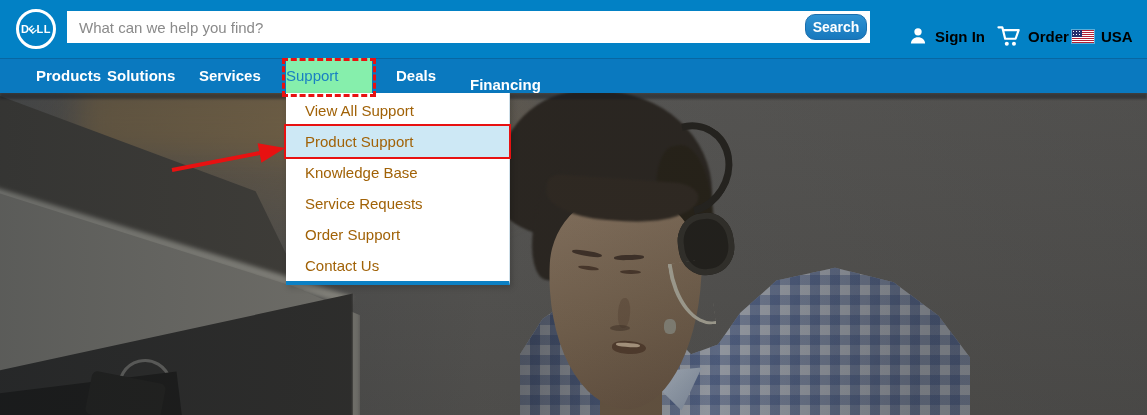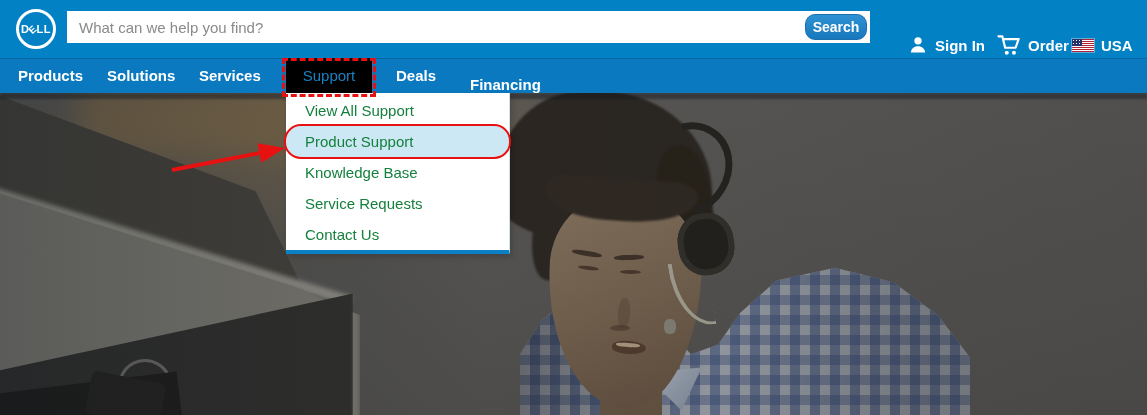--- a/index.html
+++ b/index.html
@@ -21,57 +21,57 @@
   .search-input { position:absolute; left:0; top:0; width:730px; height:32px;
                   border:none; outline:none; padding:0 12px; font-size:15px;
                   color:#444; font-family:"Liberation Sans", sans-serif; }
   .search-input::placeholder { color:#8a8a8a; }
   .search-btn { position:absolute; right:3px; top:3px; width:62px; height:26px;
                 background:linear-gradient(180deg,#2e92d3,#1778bd);
                 border:1px solid #1b6fae; border-radius:10px; color:#fff;
                 font-size:14px; font-weight:bold; cursor:pointer;
                 font-family:"Liberation Sans", sans-serif; }
 
-  .tb-item { position:absolute; top:16px; height:58px; display:flex; align-items:center;
-             gap:7px; color:#ffffff; font-size:15px; font-weight:bold; cursor:pointer; }
+  .tb-item { position:absolute; top:7px; height:58px; display:flex; align-items:center;
+             gap:7px; color:#000000; font-size:15px; font-weight:bold; cursor:pointer; }
   .tb-signin { left:908px; }
   .tb-cart   { left:997px; }
   .tb-country{ left:1072px; }
   .tb-item svg { display:block; }
 
   .flag { position:relative; width:22px; height:13px;
           background:repeating-linear-gradient(180deg,#b22234 0 1px,#fff 1px 2px);
           box-shadow:0 0 0 1px rgba(255,255,255,.35); }
   .flag::after { content:""; position:absolute; left:0; top:0; width:10px; height:7px;
           background-color:#26316e;
           background-image:radial-gradient(#fff 28%, transparent 32%);
           background-size:3px 3px; }
 
   
   .navbar { position:absolute; left:0; top:58px; width:1147px; height:35px;
             background:#0a79bf; box-shadow:inset 0 1px 0 rgba(0,0,0,.15); z-index:20; }
   .nav-item { position:absolute; top:0; height:35px; line-height:35px; color:#fff;
               font-size:15px; font-weight:bold; cursor:pointer; }
-  .nav-products  { left:18px; }
+  .nav-products  { left:36px; }
   .nav-solutions { left:107px; }
   .nav-services  { left:199px; }
   .nav-deals     { left:396px; }
   .nav-financing { left:470px;margin-top:9px; }
   .nav-support-tab { position:absolute; left:286px; top:0; width:86px; height:35px;
-              background:#000000; text-align:center; line-height:35px; color:#1980c2;
+              background:#86efac; text-align:left; line-height:35px; color:#1980c2;
               font-size:15px; font-weight:normal; cursor:pointer; }
 
   
   .dropdown { position:absolute; left:286px; top:93px; width:224px; z-index:40;
               background:#fff; border-bottom:4px solid #0c80c4;
               border-right:1px solid #cfe0ea; padding-top:2px;
               box-shadow:2px 3px 6px rgba(0,0,0,.18); }
   .menu-item { height:31px; line-height:31px; padding-left:19px; font-size:15px;
-               color:#15803d; cursor:pointer; white-space:nowrap; }
-  .menu-item.highlight { background:#cde8f5; outline:2px solid #e81111;border-radius:15px; }
+               color:#a16207; cursor:pointer; white-space:nowrap; }
+  .menu-item.highlight { background:#cde8f5; outline:2px solid #e81111; }
 
   
   .dashed-box { position:absolute; left:282px; top:58px; width:94px; height:39px;
                 border:3px dashed #e81111; z-index:60; pointer-events:none; }
   .annot-arrow { position:absolute; left:140px; top:125px; z-index:60;
                  pointer-events:none; }
 
   
   .hero { position:absolute; left:0; top:93px; width:1147px; height:322px;
           background:#5e5d5a; overflow:hidden; z-index:1; }
@@ -247,20 +247,21 @@
     <span class="nav-support-tab">Support</span>
     <span class="nav-item nav-deals">Deals</span>
     <span class="nav-item nav-financing">Financing</span>
   </div>
 
   <div class="dropdown">
     <div class="menu-item">View All Support</div>
     <div class="menu-item highlight">Product Support</div>
     <div class="menu-item">Knowledge Base</div>
     <div class="menu-item">Service Requests</div>
+    <div class="menu-item">Order Support</div>
     <div class="menu-item">Contact Us</div>
   </div>
 
   <div class="dashed-box"></div>
   <svg class="annot-arrow" width="160" height="60" viewBox="0 0 160 60">
     <line x1="32" y1="45" x2="122" y2="27.6" stroke="#e81111" stroke-width="4"></line>
     <polygon points="145,23 121.4,37.8 117.6,18.2" fill="#e81111"></polygon>
   </svg>
 
 </div>

